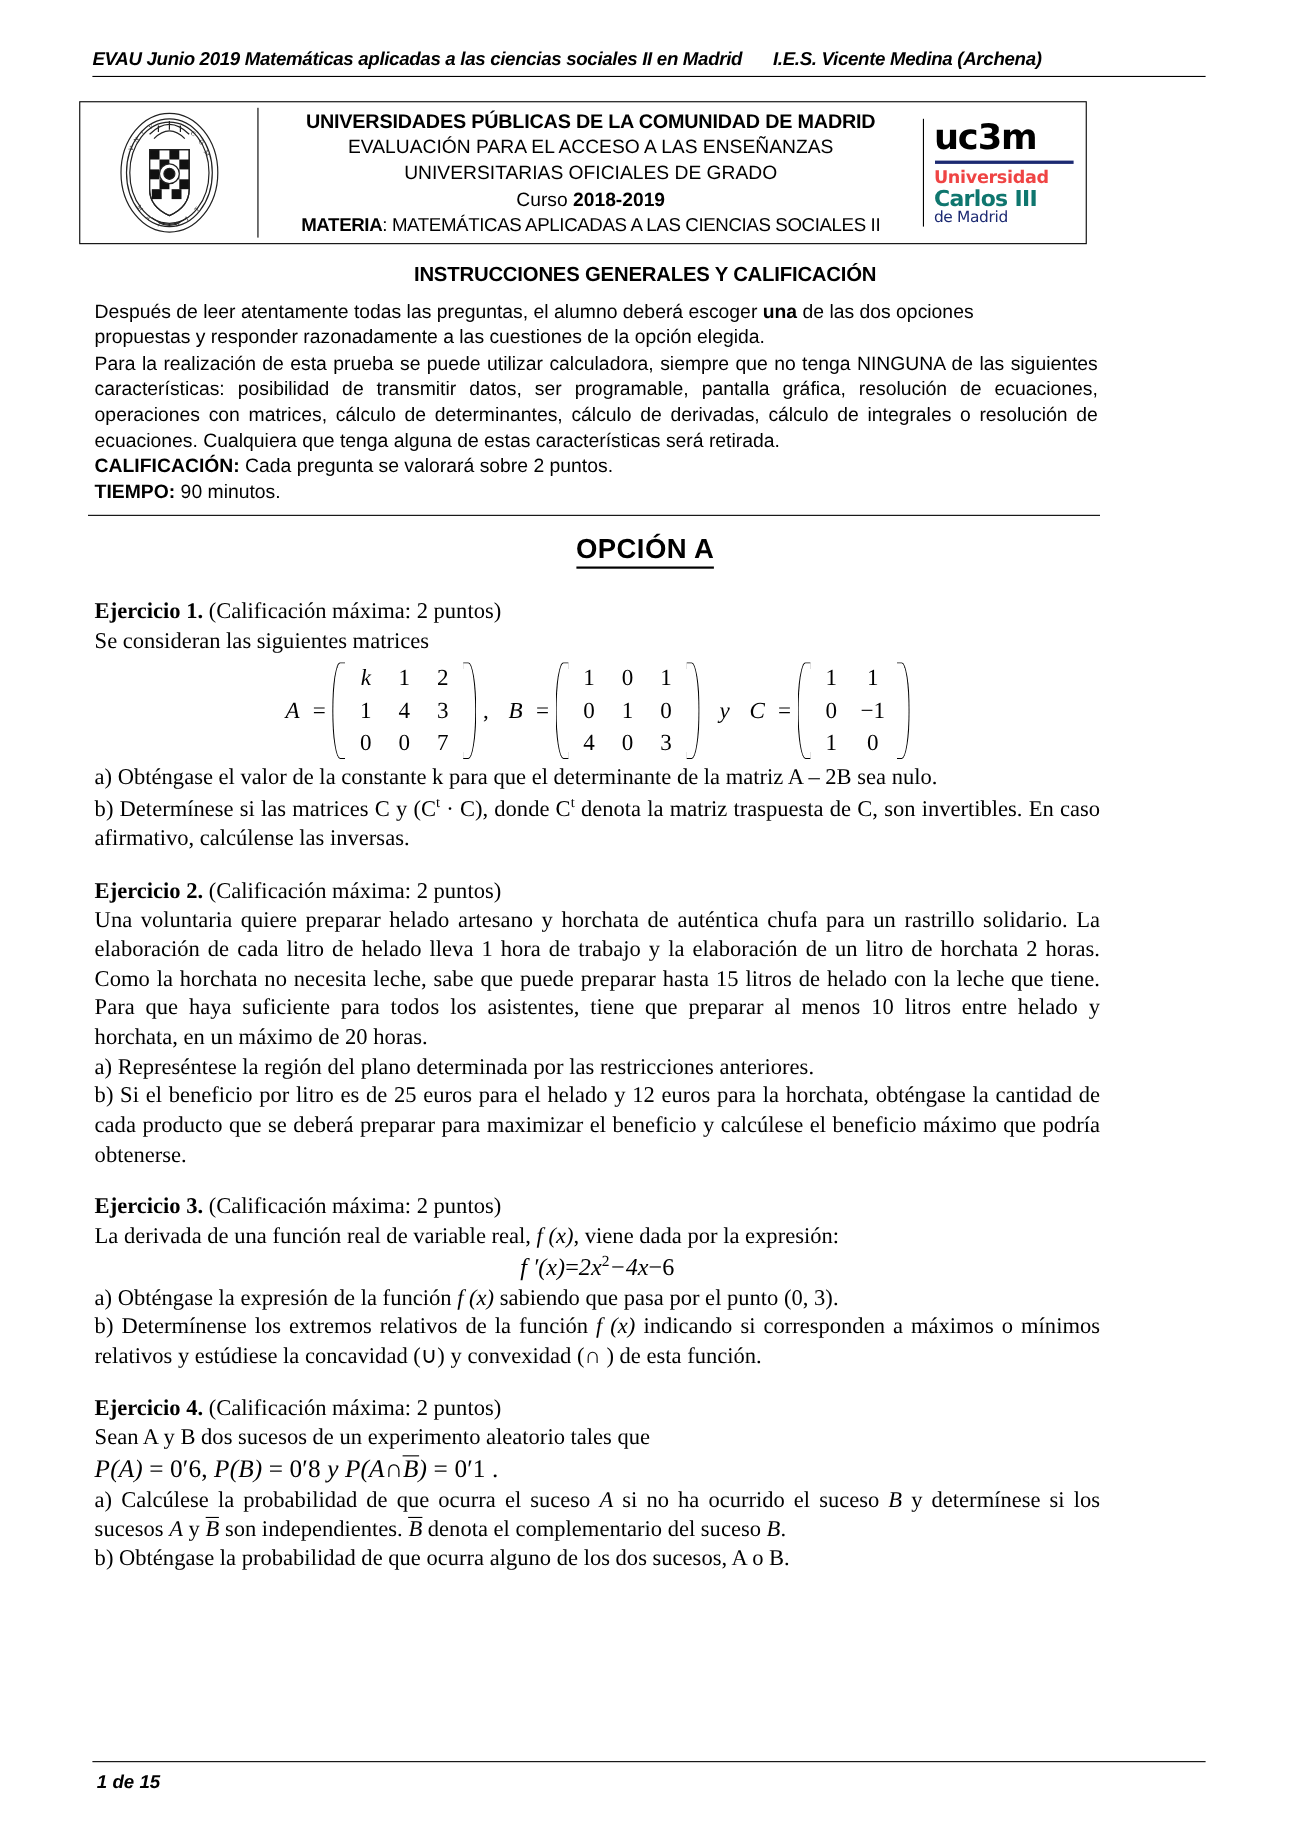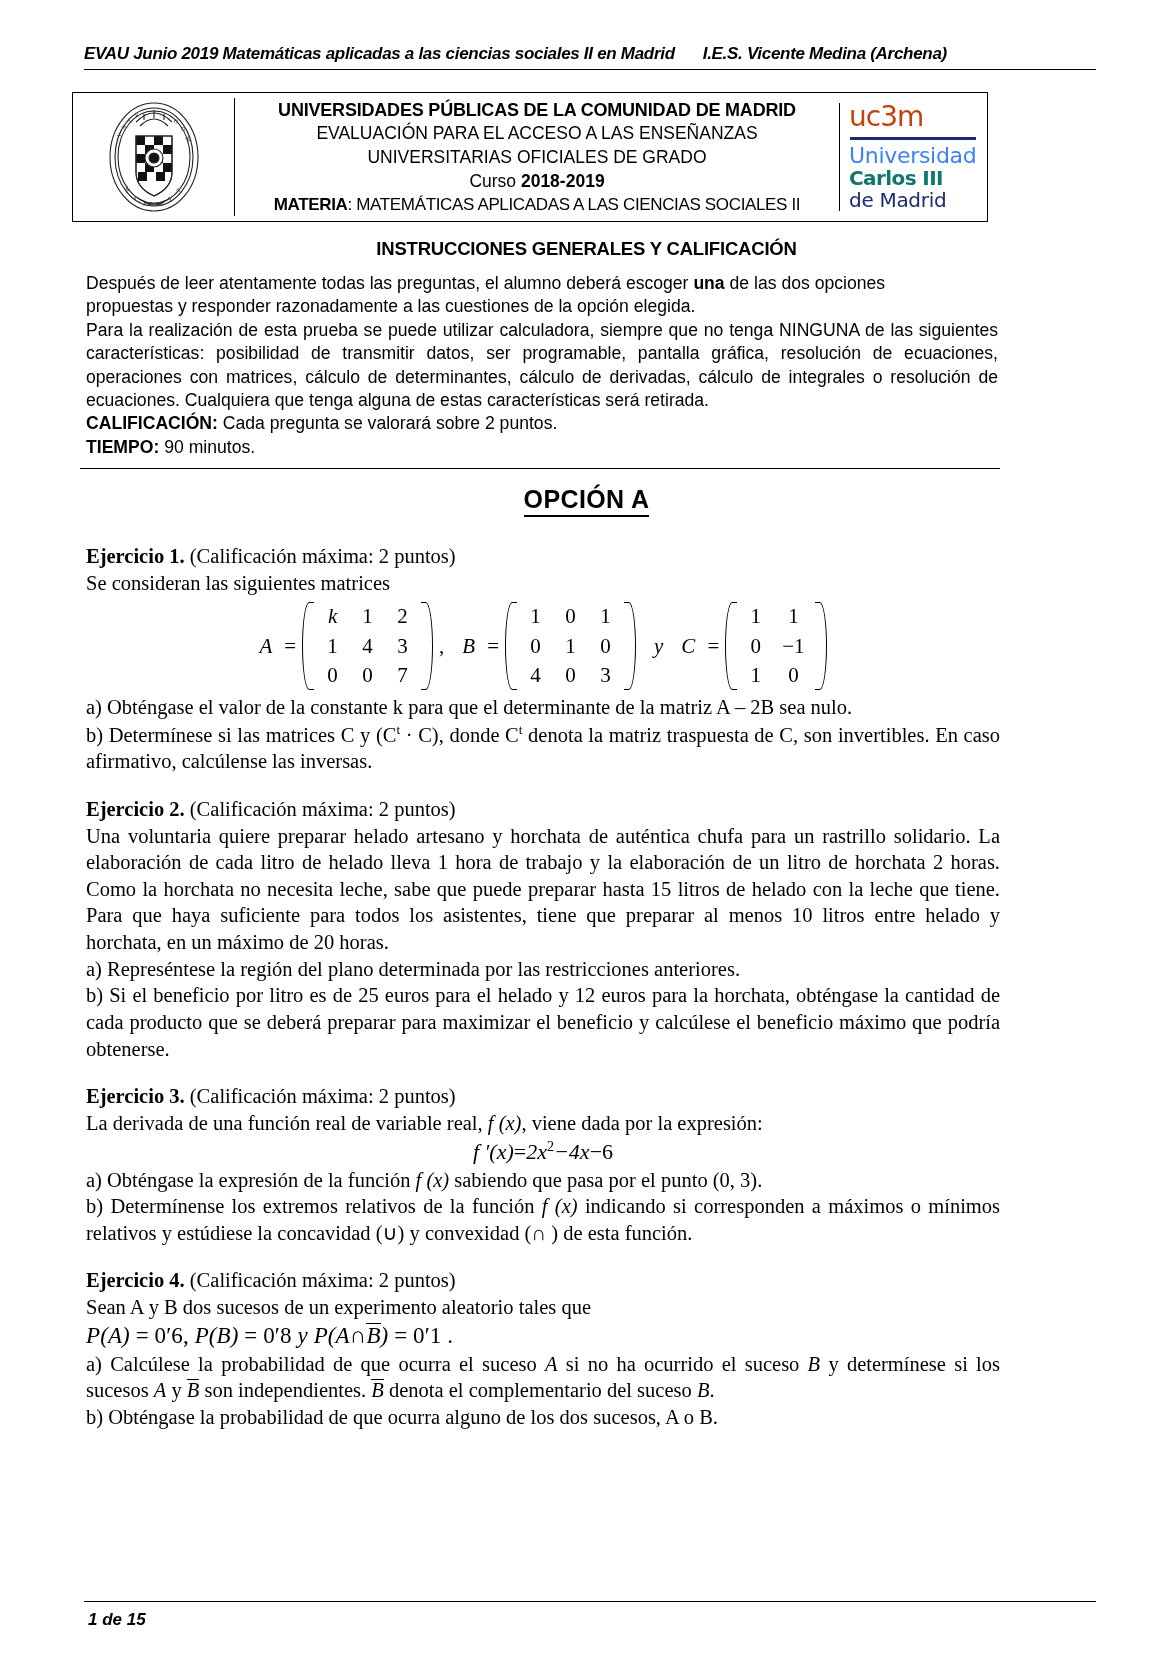--- a/index.html
+++ b/index.html
@@ -82,50 +82,51 @@
     border-left: 1.6px solid #000;
     box-sizing: border-box;
     display: flex;
     flex-direction: column;
     align-items: flex-start;
     justify-content: center;
     padding-left: 9px;
   }
   .uc3m-word {
     font-family: "DejaVu Sans", sans-serif;
-    font-weight: normal;
-    font-size: 28px;
-    color: #c2410c;
+    font-weight: bold;
+    font-size: 32px;
+    color: #000000;
     letter-spacing: -1px;
     line-height: 1;
   }
   .uc3m-rule {
     width: 126px;
     height: 3px;
     background: #1c2a72;
     margin: 6px 0 4px 1px;
   }
   .uc3m-sub1 {
     font-family: "DejaVu Sans", sans-serif;
-    font-size: 22px;
-    color: #3b82f6;
+    font-size: 16px;
+    color: #ef4444;
     line-height: 1.05;
     letter-spacing: -0.3px;
+    font-weight: bold;
   }
   .uc3m-sub2 {
     font-family: "DejaVu Sans", sans-serif;
     font-weight: bold;
     font-size: 20px;
     color: #0f766e;
     line-height: 1.05;
     letter-spacing: -0.6px;
   }
   .uc3m-sub3 {
     font-family: "DejaVu Sans", sans-serif;
-    font-size: 20px;
+    font-size: 14px;
     color: #1c2a72;
     line-height: 1.1;
     letter-spacing: -0.3px;
   }
 
   
   .seal { display:block; }
 
   
   .instr-title {

